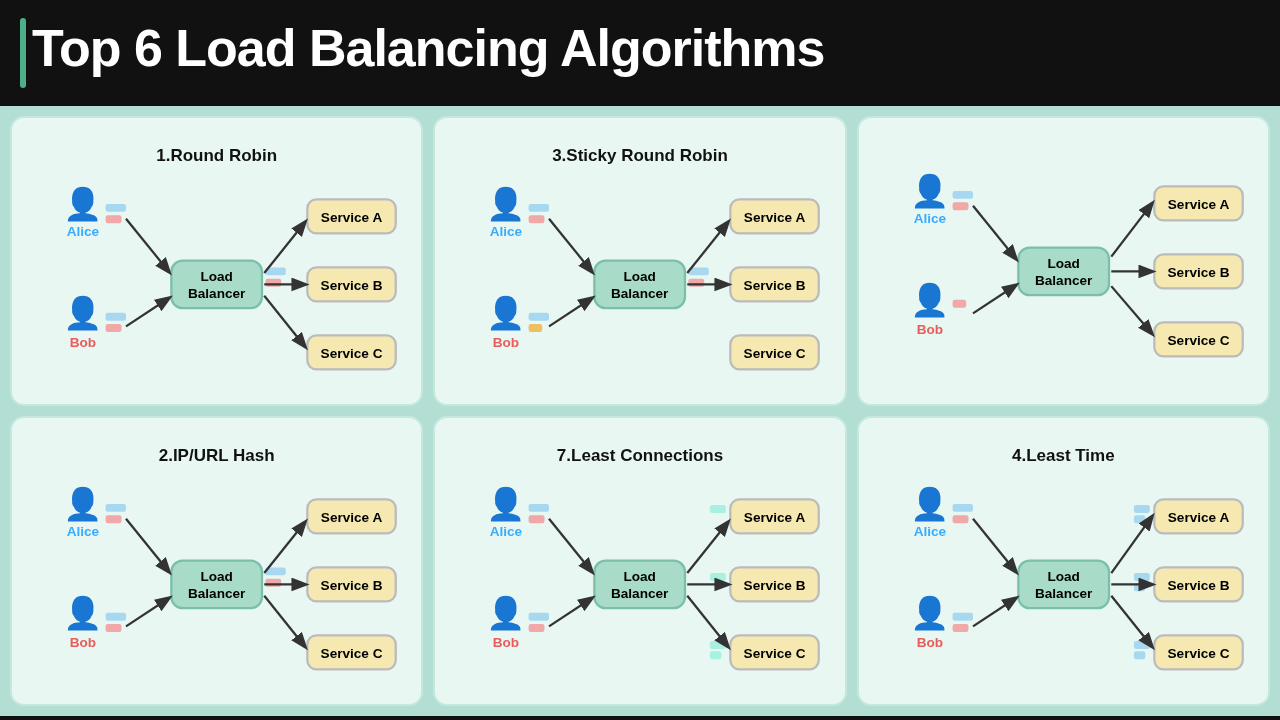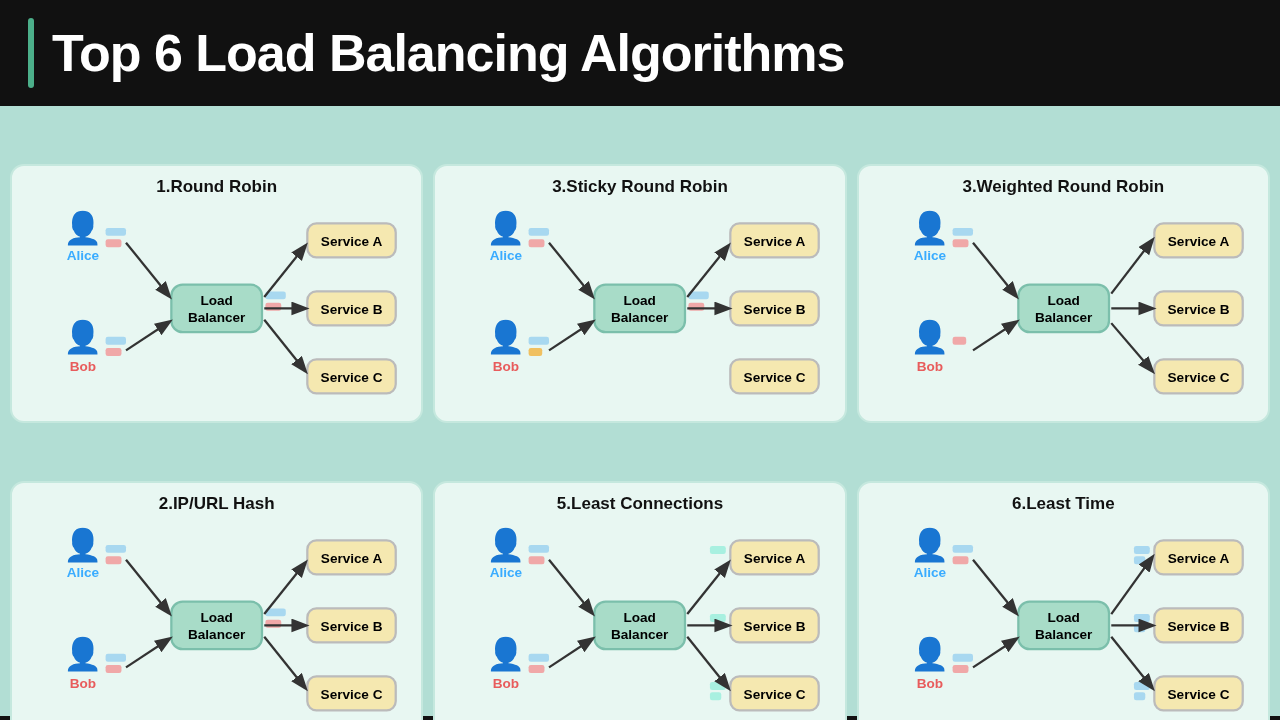--- a/index.html
+++ b/index.html
@@ -6,24 +6,24 @@
     body {
       width: 1280px;
       height: 720px;
       overflow: hidden;
       background: #111;
       font-family: Arial, sans-serif;
     }
 
     .header {
       background: #111;
-      padding: 18px 30px 18px 28px;
+      padding: 18px 30px 18px 20px;
       display: flex;
-      align-items: center;
-      gap: 18px;
+      align-items: flex-start;
+      gap: 6px;
     }
     .header-bar {
       width: 6px;
       height: 70px;
       background: #4caf8a;
       border-radius: 3px;
       flex-shrink: 0;
     }
     .header-title {
       color: #fff;
@@ -39,26 +39,25 @@
       grid-template-rows: 1fr 1fr;
       gap: 10px;
       padding: 10px;
       height: calc(720px - 110px);
     }
 
     .card {
       background: #e8f7f2;
       border-radius: 14px;
       border: 2px solid #c5e8de;
-      padding: 11px 12px 8px 12px;
+      padding: 28px 12px 8px 12px;
       display: flex;
       flex-direction: column;
       align-items: center;
       position: relative;
-      margin-top: 48px;
     }
 
     .card-title {
       font-size: 17px;
       font-weight: 700;
       color: #111;
       margin-bottom: 6px;
       text-align: center;
     }
 
@@ -164,21 +163,20 @@
 
         <line x1="90" y1="35" x2="128" y2="82" stroke="#333" stroke-width="2" marker-end="url(#arrow2)"></line>
         <line x1="90" y1="130" x2="128" y2="105" stroke="#333" stroke-width="2" marker-end="url(#arrow2)"></line>
         <line x1="212" y1="83" x2="248" y2="38" stroke="#333" stroke-width="2" marker-end="url(#arrow2)"></line>
         <line x1="212" y1="93" x2="248" y2="93" stroke="#333" stroke-width="2" marker-end="url(#arrow2)"></line>
       </svg>
     </div>
   </div>
 
   <div class="card">
-    <div class="card-title">3.Weighted Round Robin</div>
     <div class="diagram">
       <svg viewBox="0 0 340 185">
         <defs>
           <marker id="arrow3" markerWidth="8" markerHeight="8" refX="6" refY="3" orient="auto">
             <path d="M0,0 L0,6 L8,3 z" fill="#333"></path>
           </marker>
         </defs>
         <text x="52" y="32" text-anchor="middle" font-size="28">👤</text>
         <text x="52" y="50" text-anchor="middle" font-size="12" font-weight="bold" fill="#3aacff">Alice</text>
         <rect x="72" y="22" width="18" height="7" rx="2" fill="#a8d8f0"></rect>
@@ -243,21 +241,21 @@
         <line x1="90" y1="35" x2="128" y2="82" stroke="#333" stroke-width="2" marker-end="url(#arrow4)"></line>
         <line x1="90" y1="130" x2="128" y2="105" stroke="#333" stroke-width="2" marker-end="url(#arrow4)"></line>
         <line x1="212" y1="83" x2="248" y2="38" stroke="#333" stroke-width="2" marker-end="url(#arrow4)"></line>
         <line x1="212" y1="93" x2="248" y2="93" stroke="#333" stroke-width="2" marker-end="url(#arrow4)"></line>
         <line x1="212" y1="103" x2="248" y2="148" stroke="#333" stroke-width="2" marker-end="url(#arrow4)"></line>
       </svg>
     </div>
   </div>
 
   <div class="card">
-    <div class="card-title">5.Least Connections</div>
+    <div class="card-title">7.Least Connections</div>
     <div class="diagram">
       <svg viewBox="0 0 340 185">
         <defs>
           <marker id="arrow5" markerWidth="8" markerHeight="8" refX="6" refY="3" orient="auto">
             <path d="M0,0 L0,6 L8,3 z" fill="#333"></path>
           </marker>
         </defs>
         <text x="52" y="32" text-anchor="middle" font-size="28">👤</text>
         <text x="52" y="50" text-anchor="middle" font-size="12" font-weight="bold" fill="#3aacff">Alice</text>
         <rect x="72" y="22" width="18" height="7" rx="2" fill="#a8d8f0"></rect>
@@ -288,21 +286,21 @@
         <line x1="90" y1="35" x2="128" y2="82" stroke="#333" stroke-width="2" marker-end="url(#arrow5)"></line>
         <line x1="90" y1="130" x2="128" y2="105" stroke="#333" stroke-width="2" marker-end="url(#arrow5)"></line>
         <line x1="212" y1="83" x2="248" y2="38" stroke="#333" stroke-width="2" marker-end="url(#arrow5)"></line>
         <line x1="212" y1="93" x2="248" y2="93" stroke="#333" stroke-width="2" marker-end="url(#arrow5)"></line>
         <line x1="212" y1="103" x2="248" y2="148" stroke="#333" stroke-width="2" marker-end="url(#arrow5)"></line>
       </svg>
     </div>
   </div>
 
   <div class="card">
-    <div class="card-title">6.Least Time</div>
+    <div class="card-title">4.Least Time</div>
     <div class="diagram">
       <svg viewBox="0 0 340 185">
         <defs>
           <marker id="arrow6" markerWidth="8" markerHeight="8" refX="6" refY="3" orient="auto">
             <path d="M0,0 L0,6 L8,3 z" fill="#333"></path>
           </marker>
         </defs>
         <text x="52" y="32" text-anchor="middle" font-size="28">👤</text>
         <text x="52" y="50" text-anchor="middle" font-size="12" font-weight="bold" fill="#3aacff">Alice</text>
         <rect x="72" y="22" width="18" height="7" rx="2" fill="#a8d8f0"></rect>

